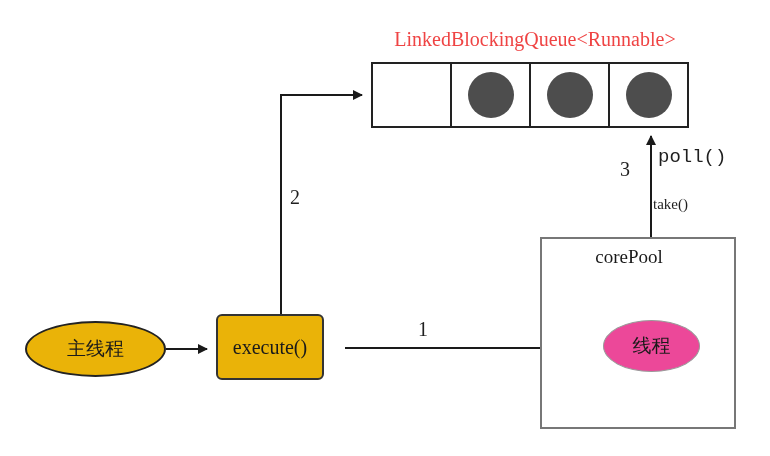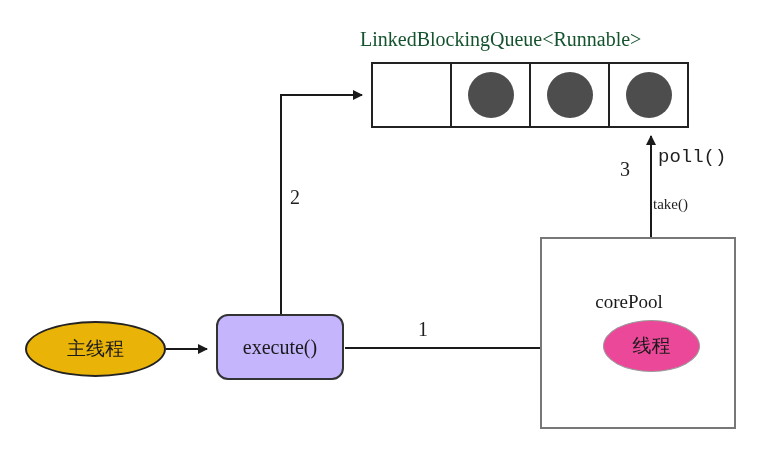--- a/index.html
+++ b/index.html
@@ -13,22 +13,23 @@
     position: relative;
     width: 770px;
     height: 456px;
     background: #ffffff;
     overflow: hidden;
   }
   .abs { position: absolute; }
 
   .queue-title {
     left: 360px; top: 28px; width: 350px;
+    text-align: center;
     font-size: 20px;
-    color: #14532d;
+    color: #ef4444;
   }
 
   .queue-box {
     left: 371px; top: 62px; width: 318px; height: 66px;
     border: 2px solid var(--queue-border, #222);
     display: flex;
     box-sizing: border-box;
     background: #fff;
   }
   .queue-cell {
@@ -49,40 +50,39 @@
   .corepool-box {
     left: 540px; top: 237px; width: 196px; height: 192px;
     border: 2px solid var(--core-pool-border, #777);
     box-sizing: border-box;
     background: #fff;
   }
   .corepool-label {
     left: 540px; top: 246px; width: 178px;
     text-align: center;
     font-size: 19px;
-    margin-top: 45px;
   }
 
   .thread-ellipse {
     left: 603px; top: 320px; width: 97px; height: 52px;
     border: 1px solid #9a9a9a;
     border-radius: 50%;
     display: flex; align-items: center; justify-content: center;
     font-size: 19px;
     background: #ec4899;
     box-sizing: border-box;
   }
 
   .execute-box {
-    left: 216px; top: 314px; width: 128px; height: 66px;
+    left: 216px; top: 314px; width: 108px; height: 66px;
     border: 2px solid #333;
-    border-radius: 12px;
+    border-radius: 6px;
     display: flex; align-items: center; justify-content: center;
     font-size: 20px;
-    background: #c4b5fd;
+    background: #eab308;
     box-sizing: border-box;
   }
 
   .main-thread-ellipse {
     left: 25px; top: 321px; width: 141px; height: 56px;
     border: 2px solid #222;
     border-radius: 50%;
     display: flex; align-items: center; justify-content: center;
     font-size: 19px;
     background: #eab308;

